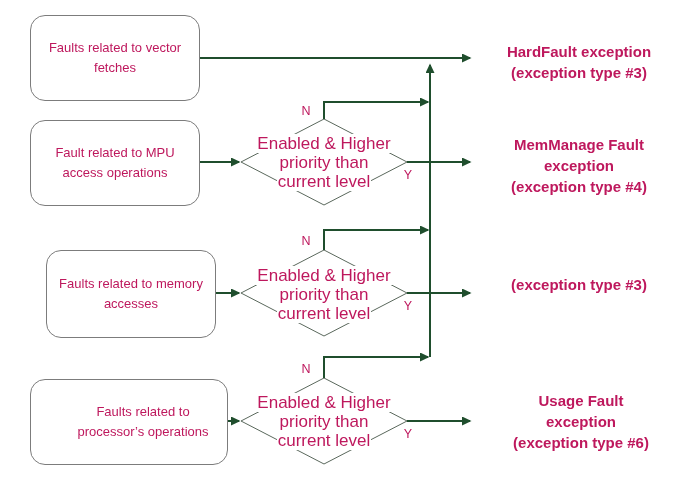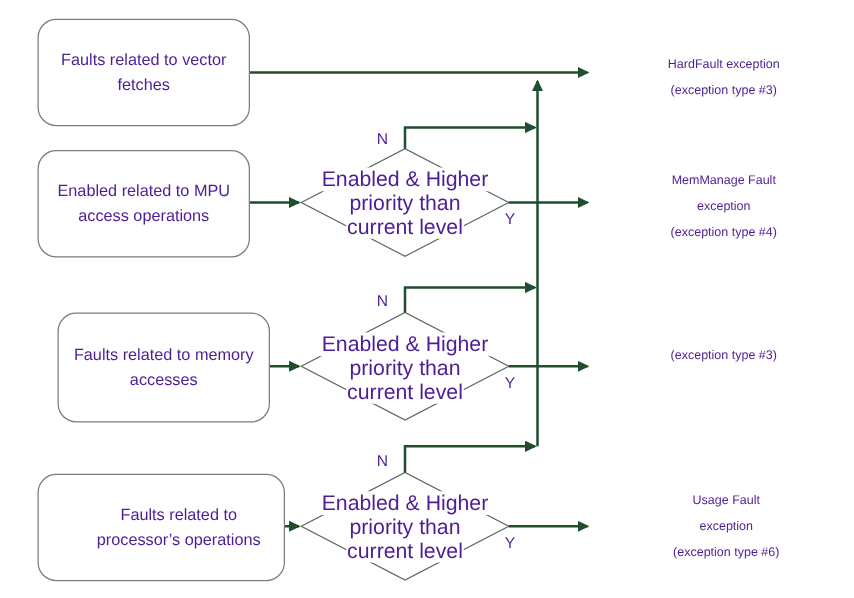--- a/index.html
+++ b/index.html
@@ -1,32 +1,32 @@
 <!DOCTYPE html>
 <html><head>
 <meta charset="utf-8">
 <style>
   html,body { margin:0; padding:0; background:#ffffff; }
   .canvas {
     position:relative; width:683px; height:478px; background:#ffffff;
-    font-family:"Liberation Sans", sans-serif; color:#4c1d95; overflow:hidden;
+    font-family:"Liberation Sans", sans-serif; color:#be185d; overflow:hidden;
   }
   svg.layer { position:absolute; left:0; top:0; }
   .flow { stroke:#1f4e2d; stroke-width:2; fill:none; marker-end:url(#ah); }
   .diamond { stroke:#5a685c; stroke-width:1; fill:none; }
   .box {
     position:absolute; border:1px solid #7c7c7c; border-radius:15px; background:#ffffff;
     display:flex; flex-direction:column; align-items:center; justify-content:center;
     text-align:center; font-size:13px; line-height:20px;
   }
   .dtext { position:absolute; width:140px; text-align:center; font-size:17px; line-height:19px; }
   .dtext span { background:#ffffff; padding:0 1px; }
   .nlbl { position:absolute; width:20px; text-align:center; font-size:12.5px; }
   .ylbl { position:absolute; width:16px; text-align:center; font-size:12.5px; }
-  .exc  { position:absolute; width:180px; text-align:center; font-weight:normal; font-size:10px; line-height:21px; }
+  .exc  { position:absolute; width:180px; text-align:center; font-weight:bold; font-size:15px; line-height:21px; }
 </style>
 </head>
 <body>
 
 <div class="canvas">
 
   <svg class="layer" width="683" height="478" viewBox="0 0 683 478">
     <defs>
       <marker id="ah" markerUnits="userSpaceOnUse" markerWidth="10" markerHeight="9" refX="8" refY="4.5" orient="auto">
         <path d="M0,0 L9.5,4.5 L0,9 Z" fill="#1f4e2d"></path>
@@ -52,21 +52,21 @@
     <polyline class="flow" points="324,378 324,357 428,357"></polyline>
 
     <line class="flow" x1="430" y1="357" x2="430" y2="65"></line>
   </svg>
 
   <div class="box" style="left:30px; top:15px;  width:168px; height:84px;">
     <div>Faults related to vector</div>
     <div>fetches</div>
   </div>
   <div class="box" style="left:30px; top:120px; width:168px; height:84px;">
-    <div>Enabled related to MPU</div>
+    <div>Fault related to MPU</div>
     <div>access operations</div>
   </div>
   <div class="box" style="left:30px; top:250px; width:168px; height:86px;margin-left:16px;">
     <div>Faults related to memory</div>
     <div>accesses</div>
   </div>
   <div class="box" style="left:30px; top:379px; width:168px; height:84px;padding-left:28px;">
     <div>Faults related to</div>
     <div>processor’s operations</div>
   </div>

